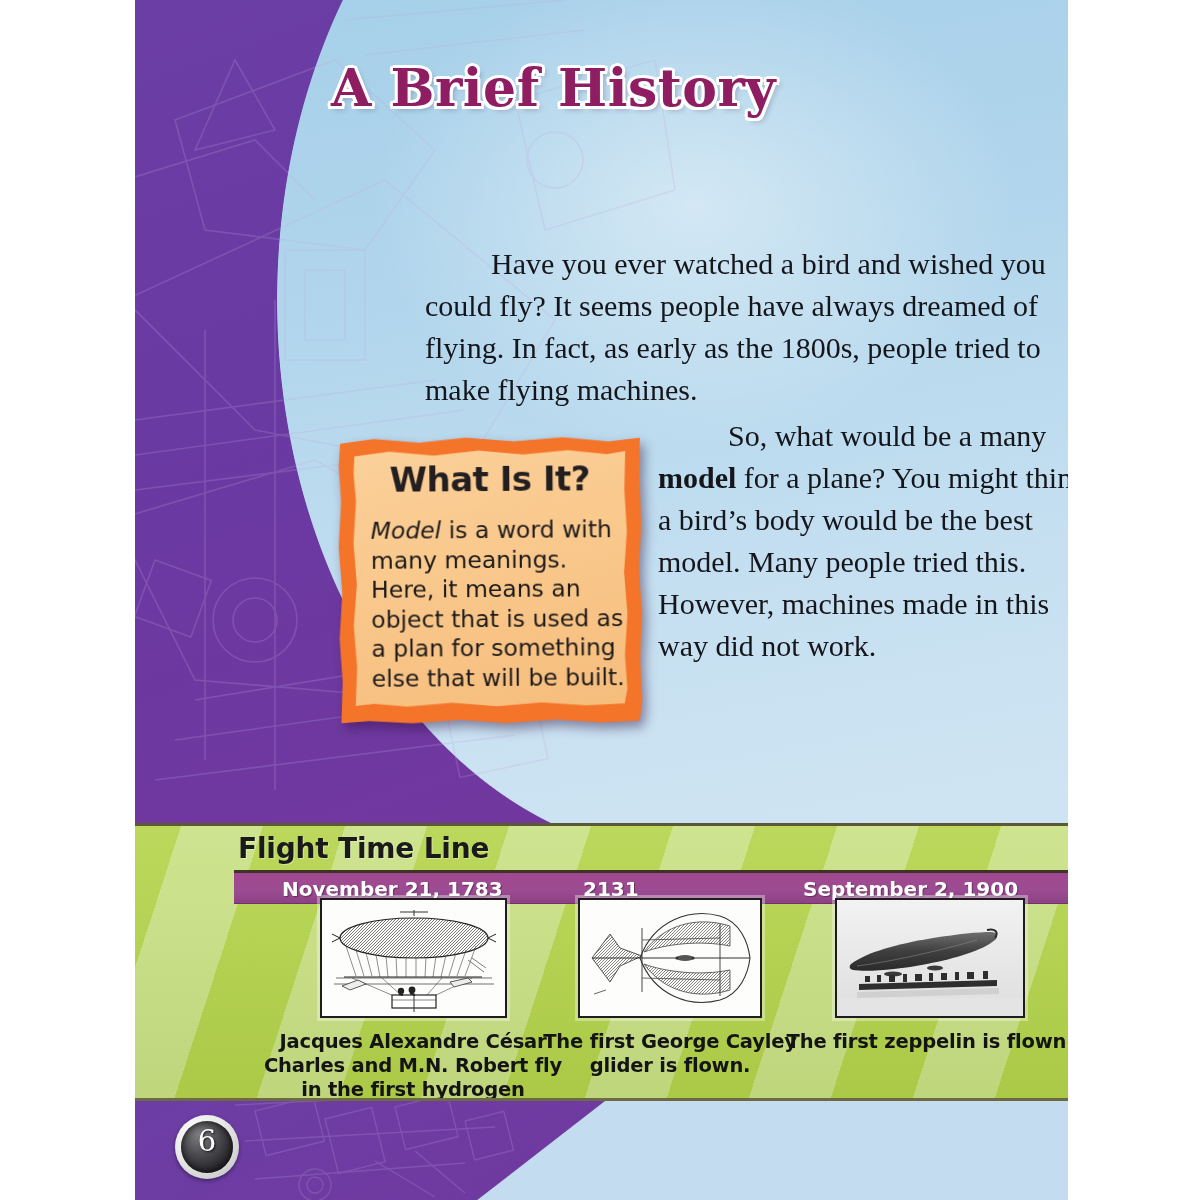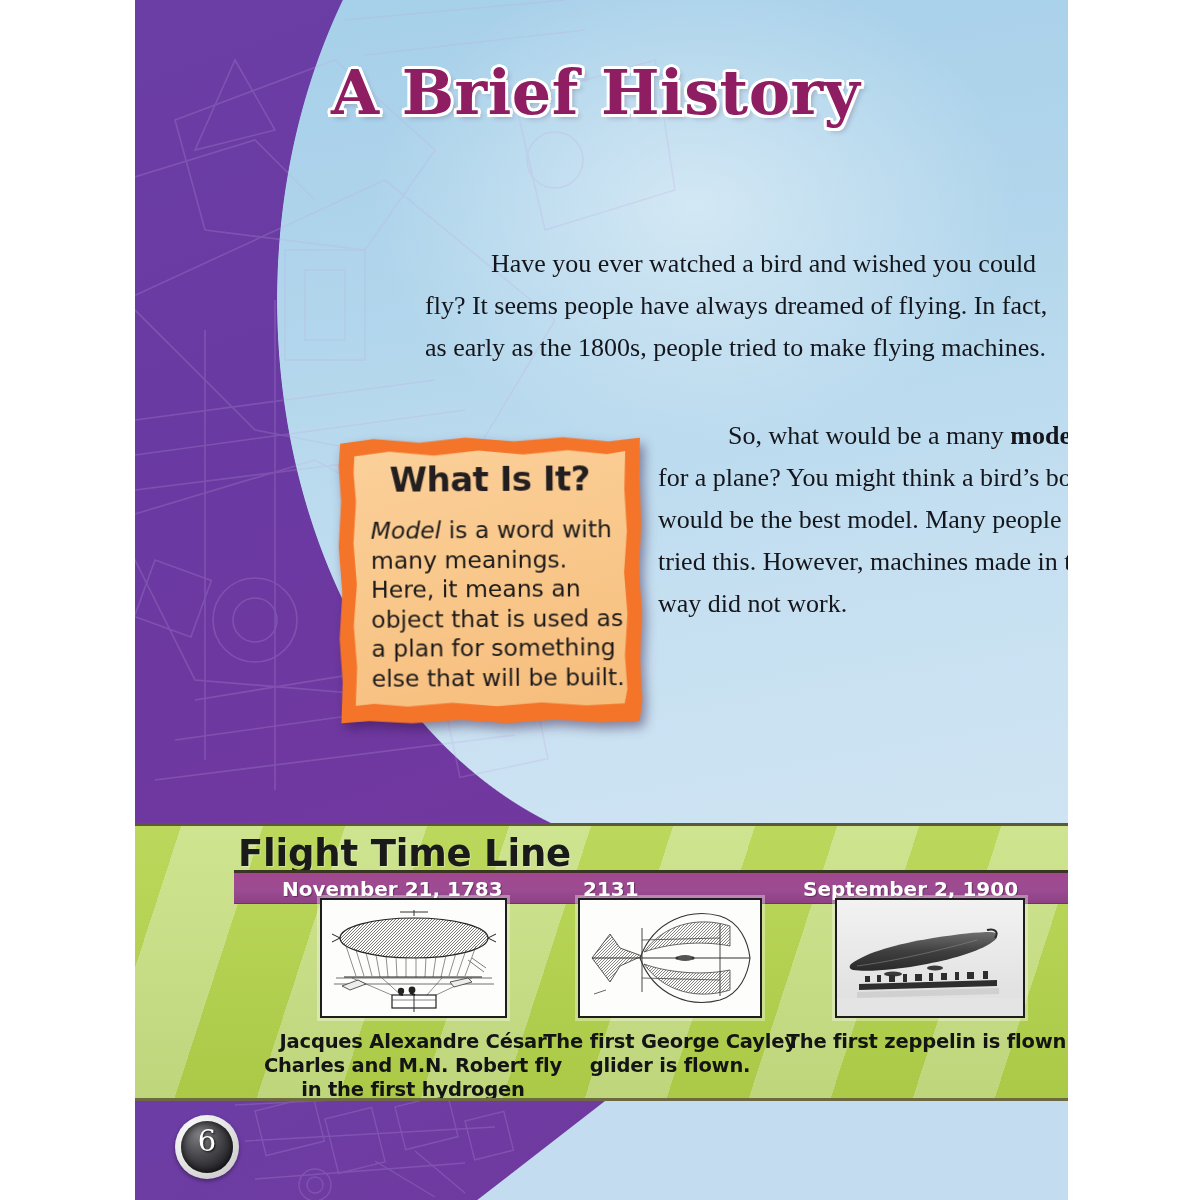--- a/index.html
+++ b/index.html
@@ -19,31 +19,31 @@
   
   .purple-panel{position:absolute;left:0;top:0;width:560px;height:823px;overflow:hidden;}
   .purple-fill2{position:absolute;left:0;top:0;width:560px;height:823px;
        background:linear-gradient(160deg,#6b3ea5 0%,#693aa2 45%,#72379f 100%);
        -webkit-mask-image:radial-gradient(ellipse 420px 560px at 560px 300px, transparent 0 99.4%, #000 99.6%);
        mask-image:radial-gradient(ellipse 420px 560px at 560px 300px, transparent 0 99.4%, #000 99.6%);}
   .blueprint{position:absolute;left:0;top:0;width:560px;height:823px;opacity:.30;}
 
   
   .title{position:absolute;left:196px;top:58px;width:560px;
-         font-family:"DejaVu Serif",serif;font-weight:bold;font-size:62px;line-height:1.14;
+         font-family:"DejaVu Serif",serif;font-weight:bold;font-size:52px;line-height:1.14;
          color:#8e1d62;letter-spacing:.5px;
          text-shadow:
            -2.5px -2.5px 0 #fff, 2.5px -2.5px 0 #fff, -2.5px 2.5px 0 #fff, 2.5px 2.5px 0 #fff,
            -3px 0 0 #fff, 3px 0 0 #fff, 0 -3px 0 #fff, 0 3px 0 #fff,
            4px 4px 5px rgba(60,20,60,.25);}
   .title span{display:block;}
 
   
   .body-col{position:absolute;font-family:"Liberation Serif",serif;color:#15161c;
-            font-size:26px;line-height:42px;}
+            font-size:30px;line-height:42px;}
   #para1{left:290px;top:243px;width:650px;text-indent:66px;}
   #para2{left:523px;top:415px;width:445px;text-indent:70px;}
   #para2 b{font-weight:bold;}
 
   
   .callout{position:absolute;left:203px;top:437px;width:305px;height:287px;
            transform:rotate(-0.4deg);
            filter:drop-shadow(4px 6px 6px rgba(40,10,60,.45));}
   .callout-outer{position:absolute;inset:0;background:#f4752a;
      border-radius:7px 5px 8px 6px;
@@ -68,21 +68,21 @@
   .green-band{position:absolute;left:0;top:823px;width:933px;height:275px;overflow:hidden;
     background:#b5d44d;border-top:3px solid #5c5a36;}
   .green-stripes{position:absolute;left:-200px;top:0;width:1400px;height:275px;
     background:repeating-linear-gradient(108deg,
        #b4d44a 0px,#b4d44a 78px,
        #c9e183 78px,#c9e183 156px);}
   .green-shade{position:absolute;inset:0;
     background:linear-gradient(180deg,rgba(255,255,255,.10) 0%,rgba(0,0,0,.05) 100%);}
 
   .tl-title{position:absolute;left:103px;top:6px;
-    font-family:"DejaVu Sans",sans-serif;font-weight:bold;font-size:37px;color:#1a1a1a;
+    font-family:"DejaVu Sans",sans-serif;font-weight:bold;font-size:28px;color:#1a1a1a;
     letter-spacing:-.2px;text-shadow:1px 1px 0 rgba(255,255,255,.35);}
   .tl-bar{position:absolute;left:99px;top:44px;width:913px;height:30px;
     background:linear-gradient(180deg,#a1478f 0%,#9c4c92 55%,#8e4185 100%);
     border-top:3px solid #3b3525;border-bottom:1px solid #6e3368;}
   .tl-bar .date{position:absolute;top:4px;color:#ffffff;
     font-family:"DejaVu Sans",sans-serif;font-weight:bold;font-size:20px;
     text-shadow:1px 1px 1px rgba(0,0,0,.35);}
   .d0{left:48px;}
   .d1{left:349px;}
   .d2{left:569px;}

